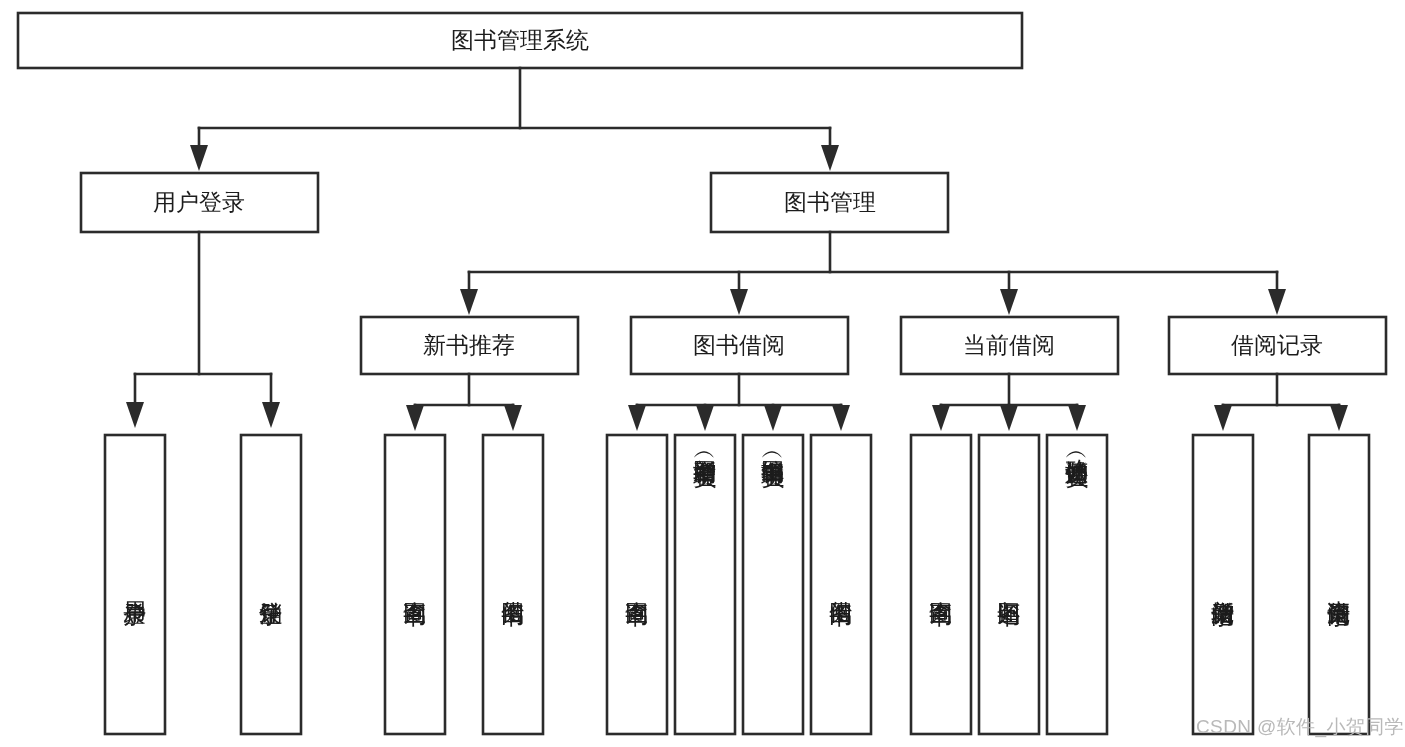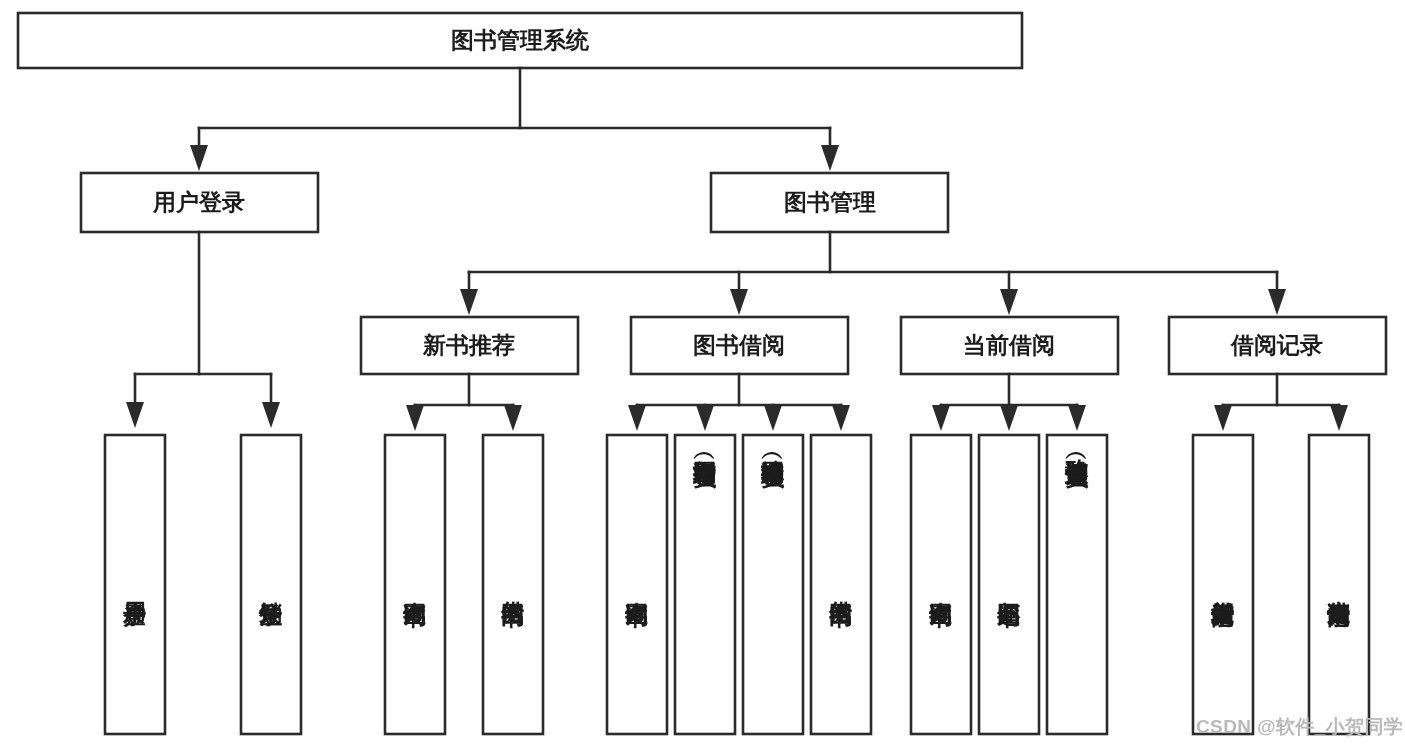--- a/index.html
+++ b/index.html
@@ -12,21 +12,20 @@
     height: 747px;
     font-family: "Liberation Sans", "DejaVu Sans", sans-serif;
     overflow: hidden;
     position: relative;
   }
   #diagram-root {
     position: relative;
     width: 1373px;
     height: 747px;
     background: #ffffff;
-    font-weight: bold;
   }
   svg.diagram-canvas {
     position: absolute;
     left: 0;
     top: 0;
     width: 1405px;
     height: 747px;
     display: block;
   }
   .node-box {

